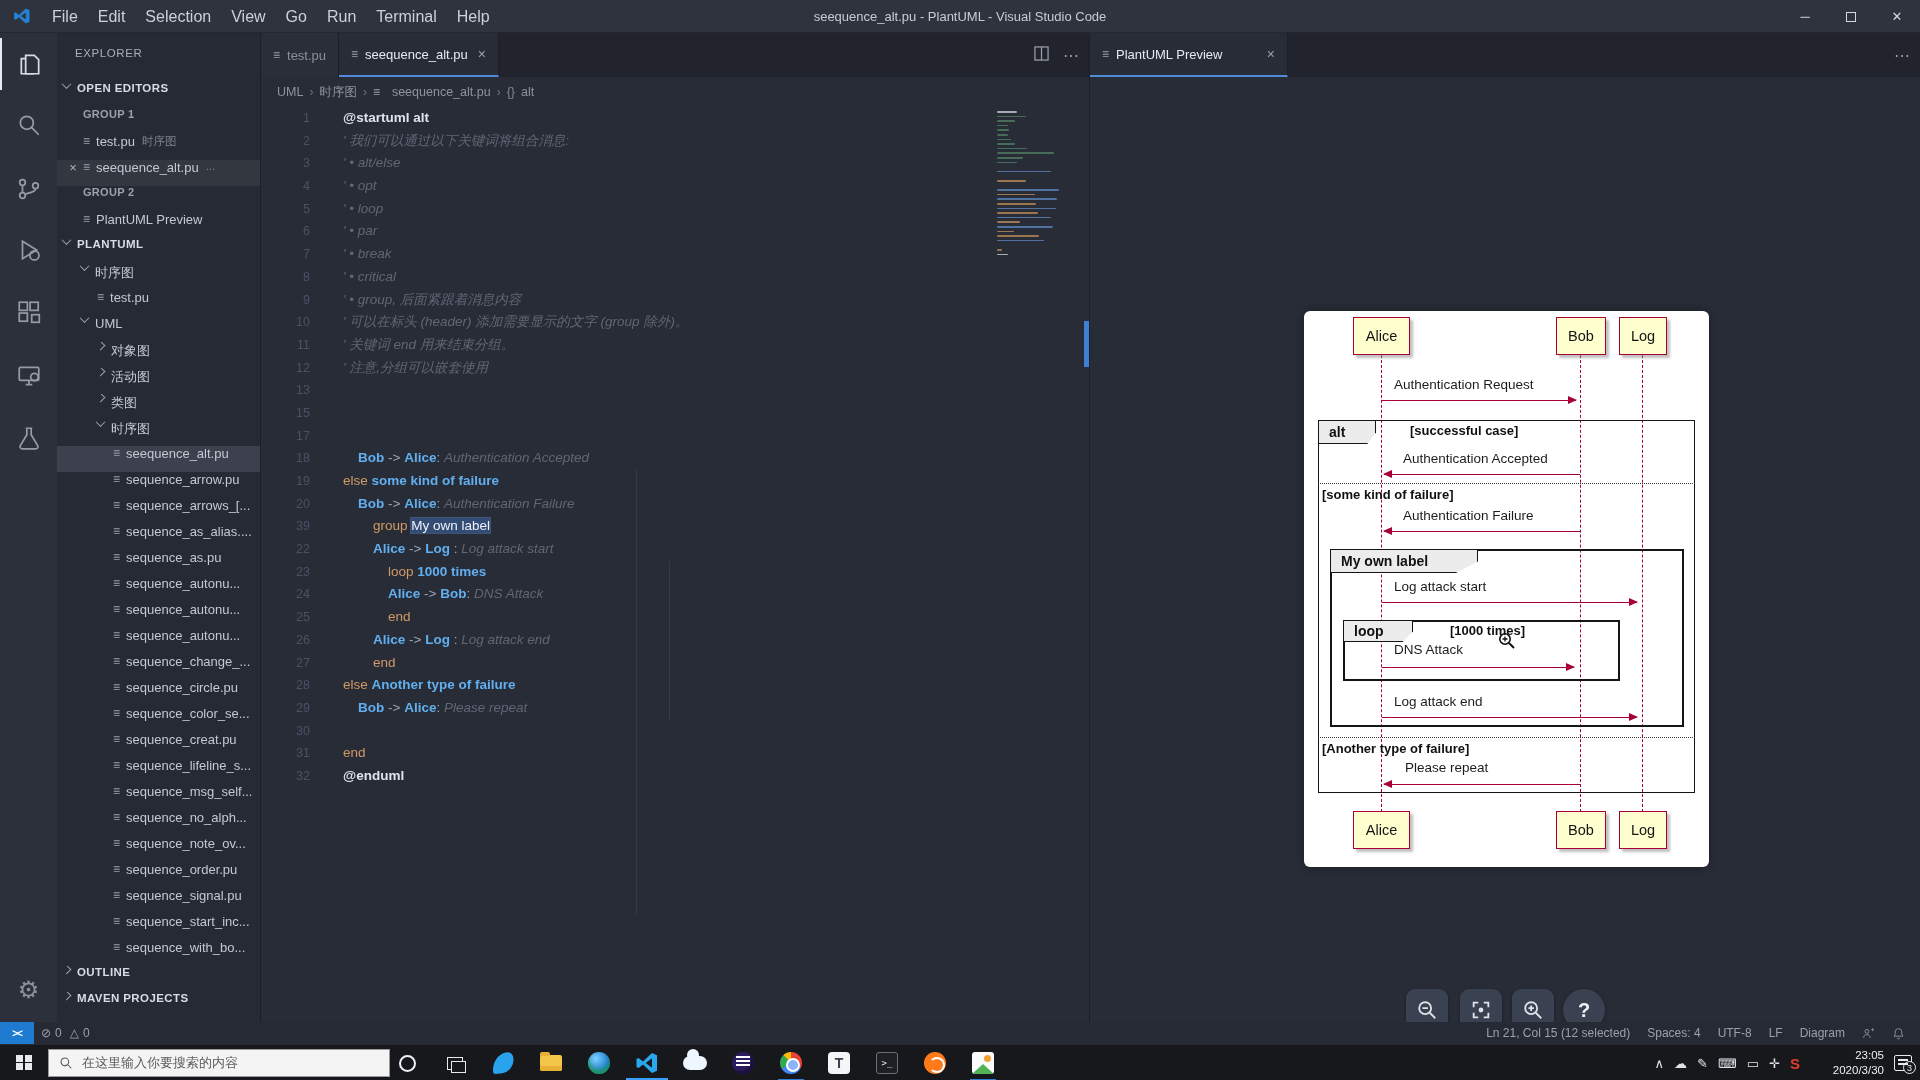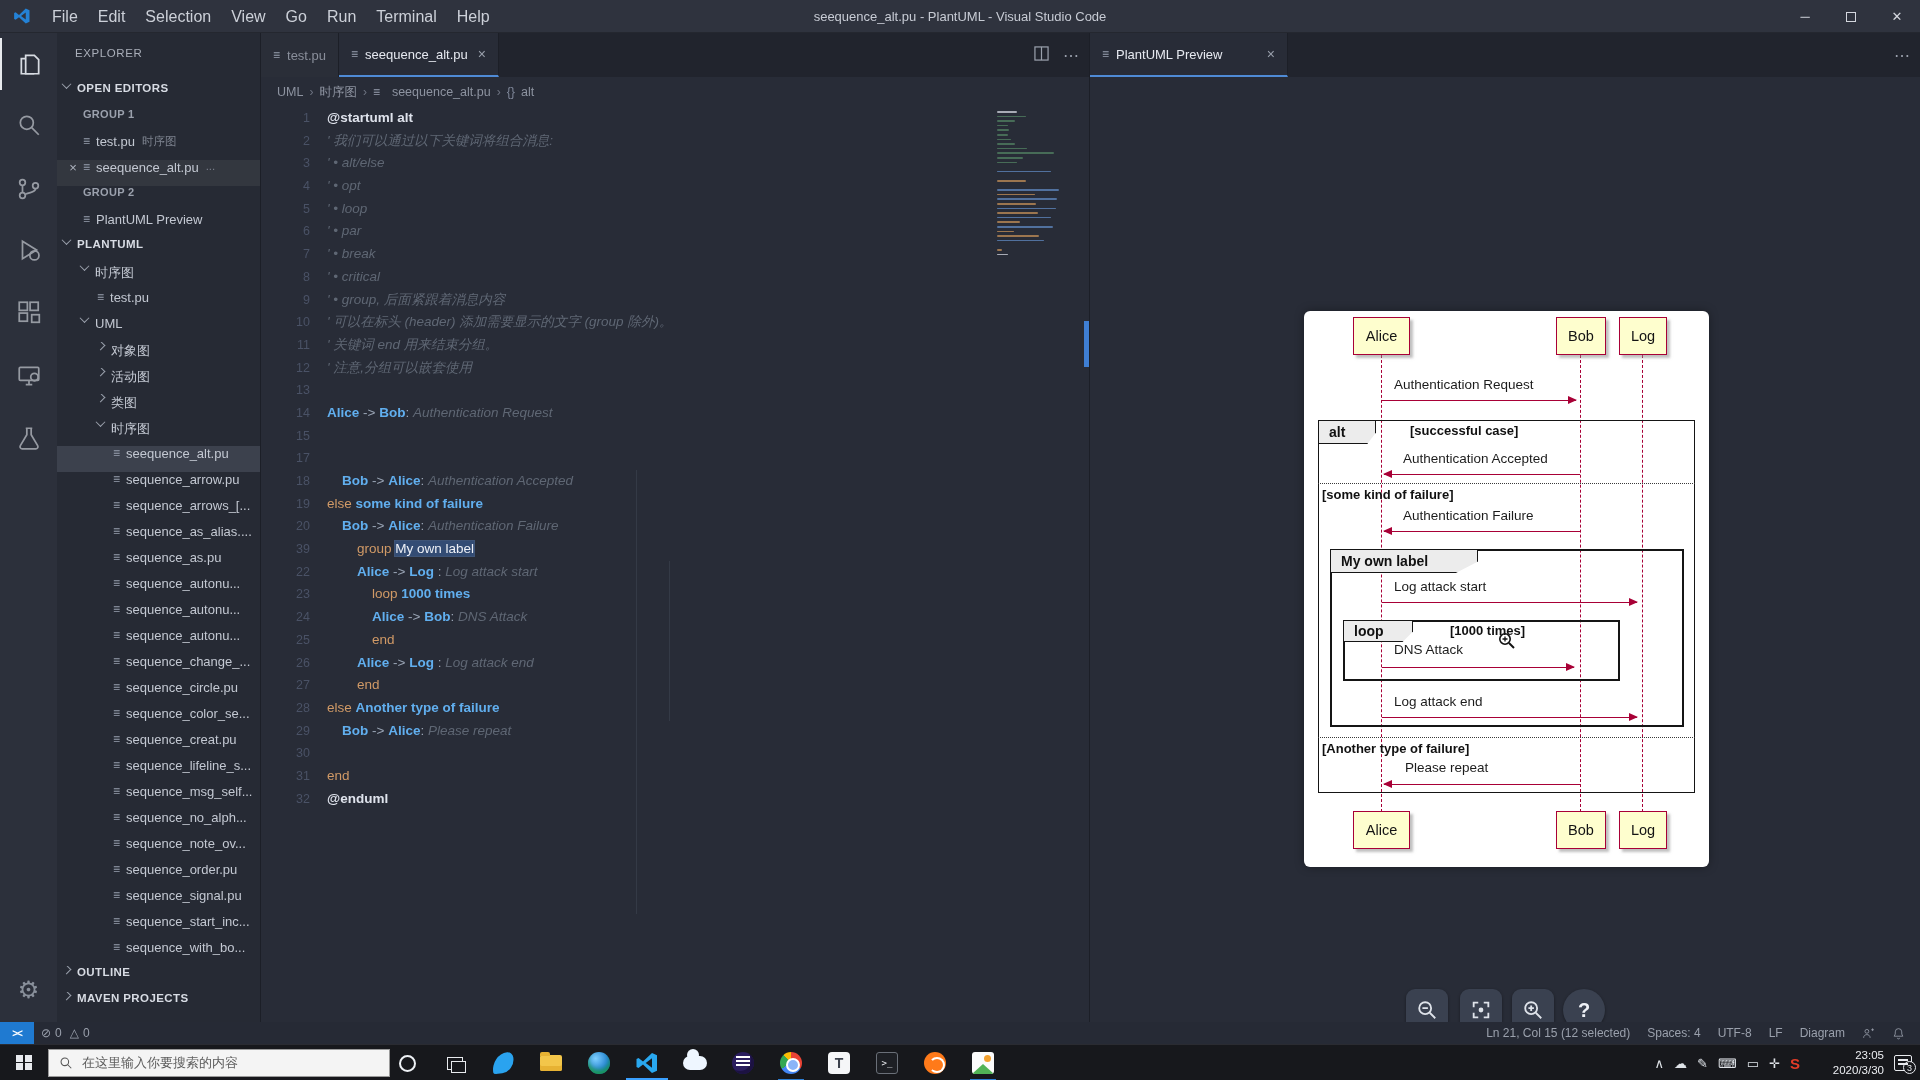--- a/index.html
+++ b/index.html
@@ -39,21 +39,21 @@
   .tab{height:44px;display:flex;align-items:center;padding:0 12px;font-size:13px;color:#8a8f9b;background:#2a2e38;border-right:1px solid #1c1f27;position:relative}
   .tab .ficon{margin-right:7px}
   .tab.active{background:#282c37;color:#e6e9f0;border-bottom:2px solid #4f8bd6}
   .tab-close{margin-left:10px;color:#9aa0ac;font-size:14px}
   .tab-actions{position:absolute;right:10px;top:0;height:44px;display:flex;align-items:center;gap:14px;color:#9aa0ac}
   #breadcrumb{position:absolute;left:0;top:44px;height:30px;width:100%;display:flex;align-items:center;padding-left:16px;font-size:12.5px;color:#8d93a0;gap:6px}
   .bc-sep{color:#6d7380;font-size:12px}
   #code{position:absolute;left:0;top:74px;width:829px;height:915px;font-family:"DejaVu Sans Mono",monospace;font-size:13.5px}
   .code-line{height:22.7px;display:flex;white-space:pre}
   .ln{width:49px;text-align:right;color:#4a5266;flex:none;line-height:22.7px;font-size:12.5px}
-  .lc{margin-left:17px;line-height:22.7px}
+  .lc{margin-left:33px;line-height:22.7px}
   .tk-pl{color:#9aa5b5}.tk-kw{color:#d19a66}.tk-nm{color:#61afef;font-weight:600}
   .tk-it{color:#5f6774;font-style:italic}.tk-wh{color:#dfe3ec;font-weight:600}
   .tk-sel{color:#eef1f7;background:rgba(62,108,178,.5);outline:1px solid rgba(96,146,214,.4)}
   .iguide{position:absolute;width:1px;background:#343a46}
   #minimap{position:absolute;left:734px;top:74px;width:82px;height:170px}
   #minimap div{position:absolute;left:2px;height:1.6px;border-radius:1px}
   #ov-marker{position:absolute;left:823px;top:288px;width:5px;height:46px;background:#3f7fd4}
   
   #preview{position:absolute;left:1090px;top:33px;width:830px;height:989px;background:#282c37}
   #pv-body{position:absolute;left:0;top:44px;width:830px;height:945px}
@@ -395,21 +395,20 @@
         <div class="code-line"><span class="ln">4</span><span class="lc"><span class="tk-it">' • opt</span></span></div>
         <div class="code-line"><span class="ln">5</span><span class="lc"><span class="tk-it">' • loop</span></span></div>
         <div class="code-line"><span class="ln">6</span><span class="lc"><span class="tk-it">' • par</span></span></div>
         <div class="code-line"><span class="ln">7</span><span class="lc"><span class="tk-it">' • break</span></span></div>
         <div class="code-line"><span class="ln">8</span><span class="lc"><span class="tk-it">' • critical</span></span></div>
         <div class="code-line"><span class="ln">9</span><span class="lc"><span class="tk-it">' • group, 后面紧跟着消息内容</span></span></div>
         <div class="code-line"><span class="ln">10</span><span class="lc"><span class="tk-it">' 可以在标头 (header) 添加需要显示的文字 (group 除外)。</span></span></div>
         <div class="code-line"><span class="ln">11</span><span class="lc"><span class="tk-it">' 关键词 end 用来结束分组。</span></span></div>
         <div class="code-line"><span class="ln">12</span><span class="lc"><span class="tk-it">' 注意,分组可以嵌套使用</span></span></div>
         <div class="code-line"><span class="ln">13</span><span class="lc"></span></div>
-        <div class="code-line"><span class="ln">14</span><span class="lc"><span class="tk-nm">Alice</span><span class="tk-pl"> -&gt; </span><span class="tk-nm">Bob</span><span class="tk-pl">: </span><span class="tk-it">Authentication Request</span></span></div>
         <div class="code-line"><span class="ln">15</span><span class="lc"></span></div>
         <div class="code-line"><span class="ln">17</span><span class="lc"></span></div>
         <div class="code-line"><span class="ln">18</span><span class="lc"><span class="tk-pl">    </span><span class="tk-nm">Bob</span><span class="tk-pl"> -&gt; </span><span class="tk-nm">Alice</span><span class="tk-pl">: </span><span class="tk-it">Authentication Accepted</span></span></div>
         <div class="code-line"><span class="ln">19</span><span class="lc"><span class="tk-kw">else</span><span class="tk-pl"> </span><span class="tk-nm">some kind of failure</span></span></div>
         <div class="code-line"><span class="ln">20</span><span class="lc"><span class="tk-pl">    </span><span class="tk-nm">Bob</span><span class="tk-pl"> -&gt; </span><span class="tk-nm">Alice</span><span class="tk-pl">: </span><span class="tk-it">Authentication Failure</span></span></div>
         <div class="code-line"><span class="ln">39</span><span class="lc"><span class="tk-pl">        </span><span class="tk-kw">group</span><span class="tk-pl"> </span><span class="tk-sel">My own label</span></span></div>
         <div class="code-line"><span class="ln">22</span><span class="lc"><span class="tk-pl">        </span><span class="tk-nm">Alice</span><span class="tk-pl"> -&gt; </span><span class="tk-nm">Log</span><span class="tk-pl"> : </span><span class="tk-it">Log attack start</span></span></div>
         <div class="code-line"><span class="ln">23</span><span class="lc"><span class="tk-pl">            </span><span class="tk-kw">loop</span><span class="tk-pl"> </span><span class="tk-nm">1000 times</span></span></div>
         <div class="code-line"><span class="ln">24</span><span class="lc"><span class="tk-pl">            </span><span class="tk-nm">Alice</span><span class="tk-pl"> -&gt; </span><span class="tk-nm">Bob</span><span class="tk-pl">: </span><span class="tk-it">DNS Attack</span></span></div>
         <div class="code-line"><span class="ln">25</span><span class="lc"><span class="tk-pl">            </span><span class="tk-kw">end</span></span></div>

